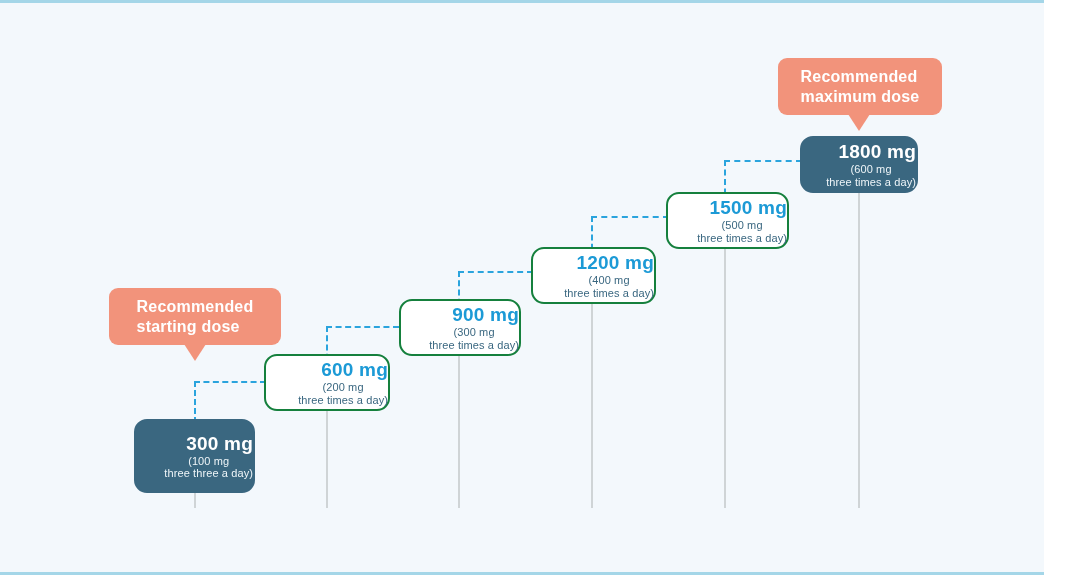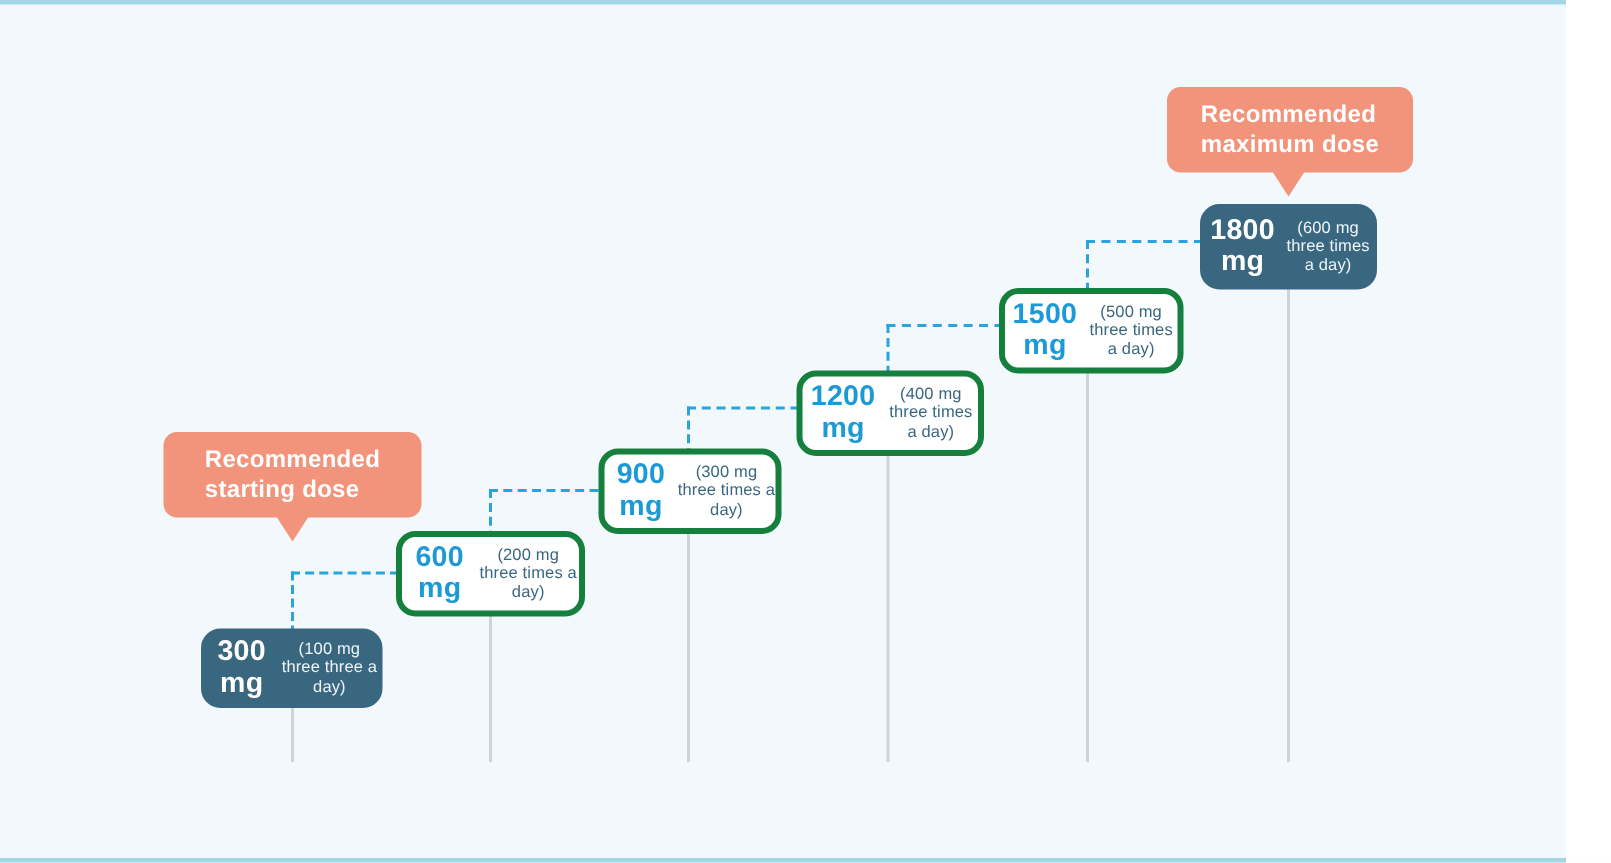--- a/index.html
+++ b/index.html
@@ -44,28 +44,28 @@
     border-left: 2px dashed #2aa4dd;
   }
 
   
   .dose-box {
     position: absolute;
     box-sizing: border-box;
     border-radius: 13px;
     text-align: center;
     display: flex;
-    flex-direction: row;
-    align-items: center;
+    flex-direction: column;
+    align-items: flex-end;
     justify-content: center;
     line-height: 1.12;
   }
   .dose-box.light {
     background: #ffffff;
-    border: 4px solid #15803d;
+    border: 2px solid #15803d;
   }
   .dose-box.dark {
     background: #3a6780;
     border: 2px solid #3a6780;
   }
   .dose-main {
     font-size: 19px;
     font-weight: bold;
     letter-spacing: .2px;
     margin-bottom: 1px;
@@ -126,21 +126,21 @@
 
   <div class="dash-h" style="left:458px; top:268px; width:75px;"></div>
   <div class="dash-v" style="left:458px; top:268px; height:43px;"></div>
 
   <div class="dash-h" style="left:591px; top:213px; width:78px;"></div>
   <div class="dash-v" style="left:591px; top:213px; height:43px;"></div>
 
   <div class="dash-h" style="left:724px; top:157px; width:78px;"></div>
   <div class="dash-v" style="left:724px; top:157px; height:44px;"></div>
 
-  <div class="dose-box dark" style="left:134px; top:416px; width:121px; height:53px;">
+  <div class="dose-box dark" style="left:134px; top:416px; width:121px; height:74px;">
     <div class="dose-main">300 mg</div>
     <div class="dose-sub">(100 mg
 three three a day)</div>
   </div>
 
   <div class="dose-box light" style="left:264px; top:351px; width:126px; height:57px;">
     <div class="dose-main">600 mg</div>
     <div class="dose-sub">(200 mg
 three times a day)</div>
   </div>

